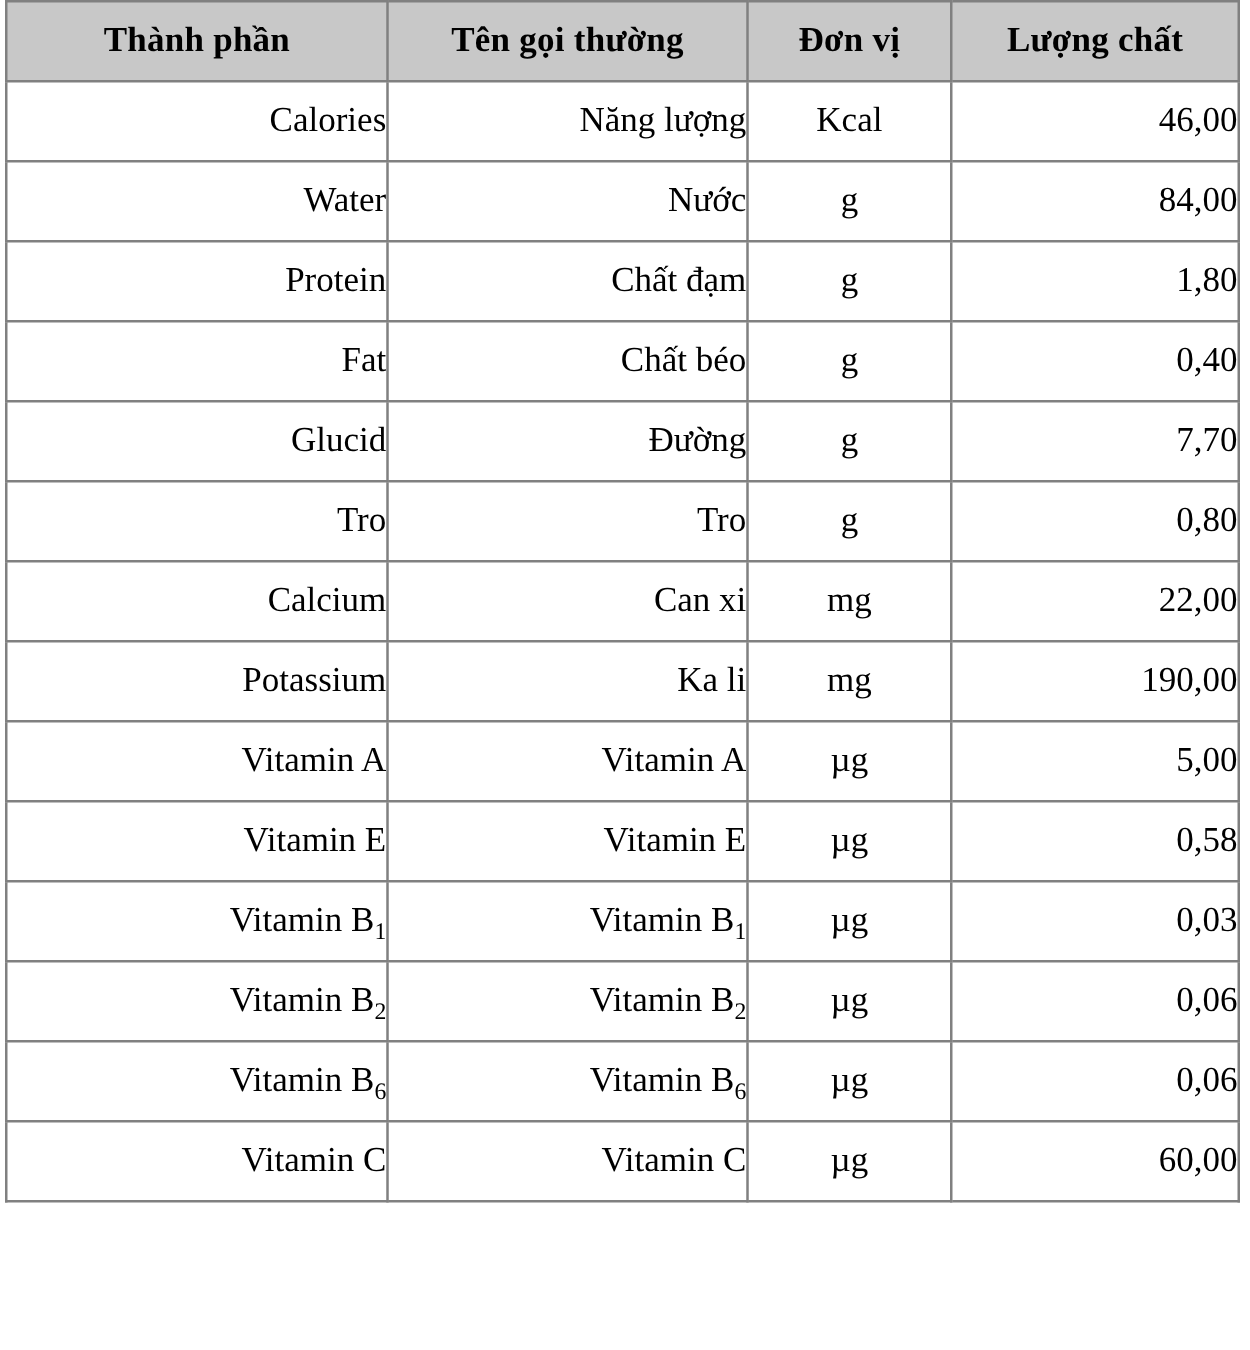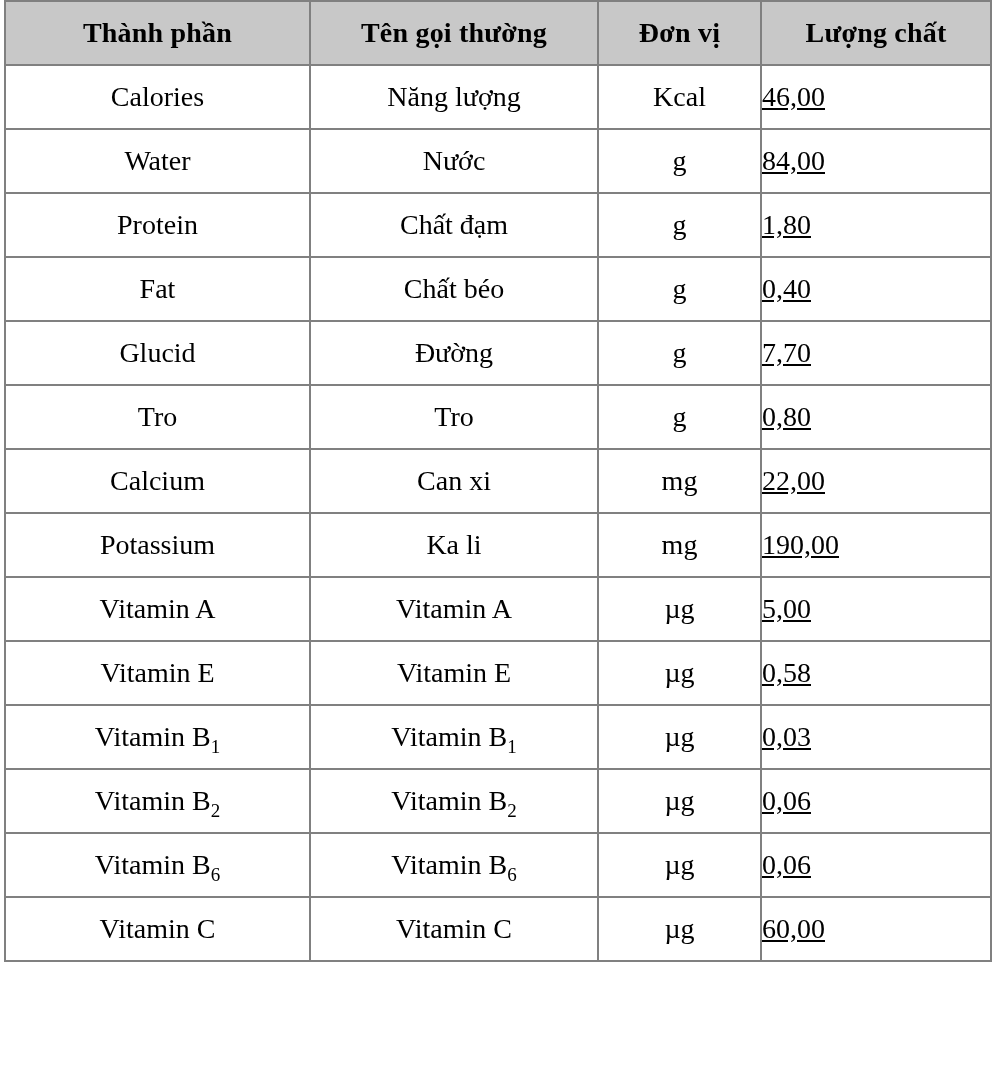--- a/index.html
+++ b/index.html
@@ -38,34 +38,33 @@
     font-size: 28px;
     text-align: center;
     height: 62px;
     letter-spacing: 0.2px;
   }
   tbody td {
     height: 62px;
     font-size: 28px;
   }
   td.c-name {
-    text-align: center;
+    text-align: right;
     padding-left: 8px;
   }
   td.c-common {
-    text-align: center;
+    text-align: right;
     padding-left: 8px;
   }
   td.c-unit {
     text-align: center;
     margin-top: 17px;
   }
   td.c-amount {
-    text-align: left;
-    text-decoration: underline;
+    text-align: right;
   }
   col.col-name    { width: 305px; }
   col.col-common  { width: 288px; }
   col.col-unit    { width: 163px; }
   col.col-amount  { width: 230px; }
 
   .sub {
     font-size: 19px;
     vertical-align: sub;
     line-height: 0;

